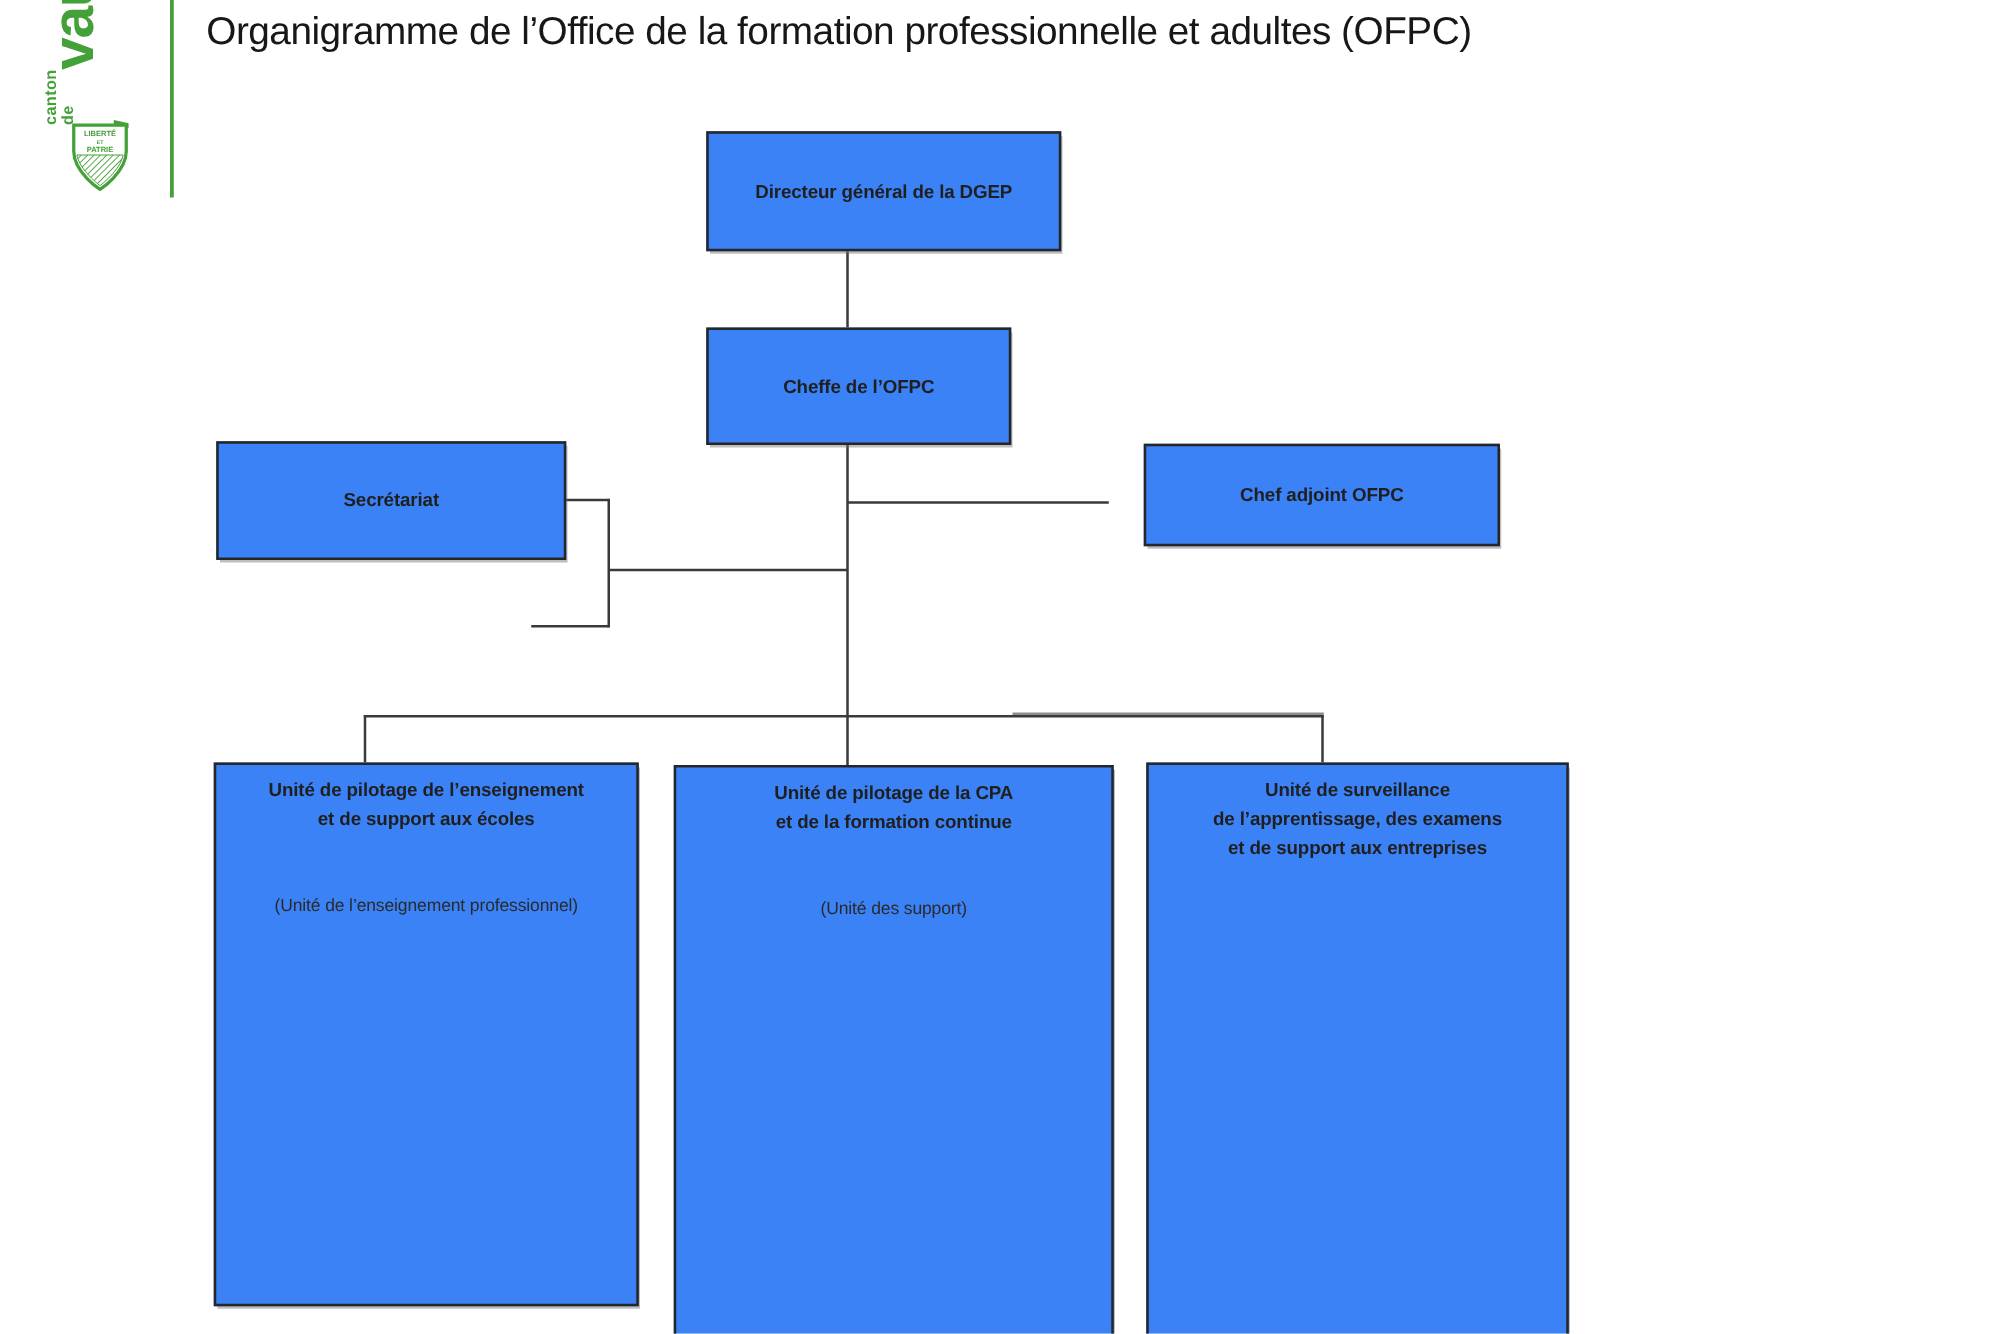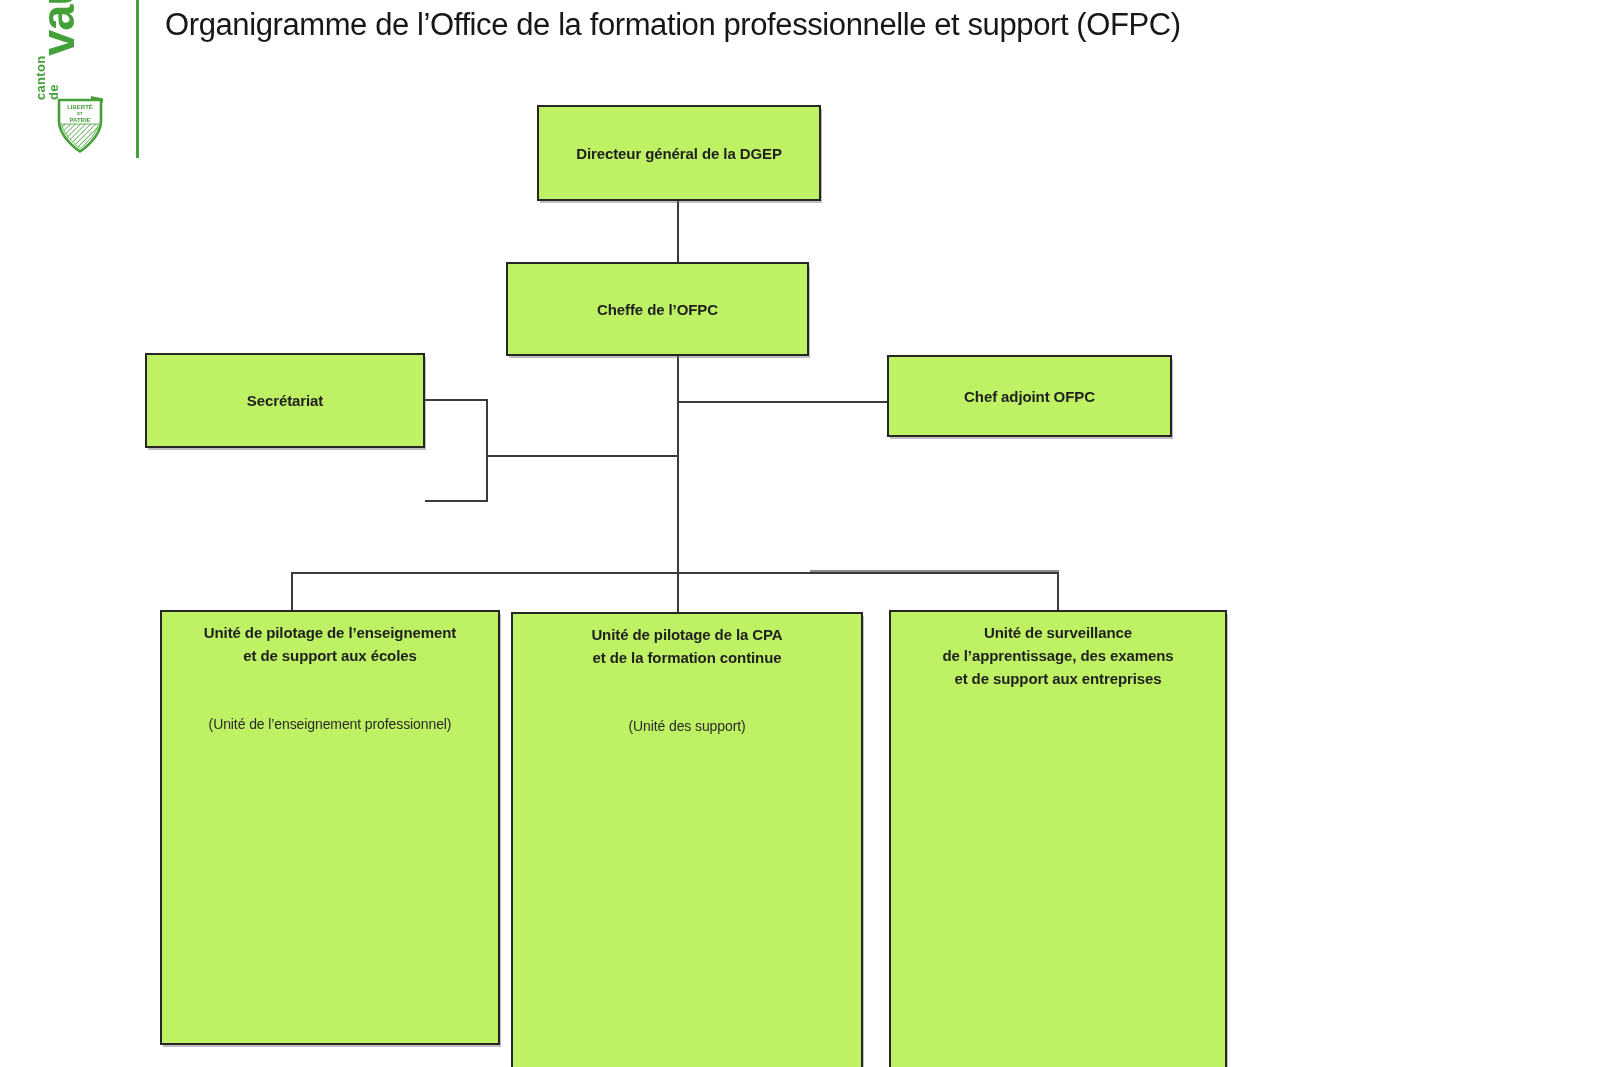--- a/index.html
+++ b/index.html
@@ -16,41 +16,42 @@
   .logo-rot{
     position:absolute;left:34px;top:-20px;height:120px;
     writing-mode:vertical-rl;transform:rotate(180deg);
     display:flex;color:#44a038;line-height:1;
   }
   .logo-canton{font-size:13px;font-weight:700;letter-spacing:0.3px;padding-left:2px;}
   .logo-vaud{font-size:47px;font-weight:700;letter-spacing:-1px;}
   .shield{position:absolute;left:57px;top:96px;width:46px;height:58px;}
   
   .node{
-    position:absolute;background:#bef264;border:2px solid #262626;
+    position:absolute;background:#3b82f6;border:2px solid #262626;
     box-sizing:border-box;display:flex;flex-direction:column;align-items:center;
     justify-content:center;text-align:center;
     box-shadow:2px 3px 0 -1px rgba(110,110,110,0.45);
+    margin-left:28px;
   }
   .node-label{
     font-weight:700;font-size:15px;line-height:23px;color:#1f1f1f;
     white-space:pre-line;letter-spacing:-0.1px;
   }
   .node.tall{justify-content:flex-start;}
   .node.tall .node-label{margin-top:9px;}
   .node-sub{
     position:absolute;left:4px;right:4px;top:102px;
     font-size:14px;line-height:20px;color:#2a2a2a;white-space:pre-line;letter-spacing:-0.1px;
   }
   #node-dgep        {left:537px;top:105px;width:284px;height:96px;}
-  #node-cheffe      {left:506px;top:262px;width:303px;height:94px;}
+  #node-cheffe      {left:537px;top:262px;width:244px;height:94px;}
   #node-secretariat {left:145px;top:353px;width:280px;height:95px;text-align:right;}
   #node-equipe      {left:145px;top:456px;width:280px;height:92px;}
   #node-adjoint     {left:887px;top:355px;width:285px;height:82px;}
-  #node-u1          {left:160px;top:610px;width:340px;height:435px;}
+  #node-u1          {left:143px;top:610px;width:340px;height:435px;}
   #node-u2          {left:511px;top:612px;width:352px;height:557px;}
   #node-u3          {left:889px;top:610px;width:338px;height:497px;}
   
   .line{position:absolute;background:#3a3a3a;}
   .line.h{height:2px;}
   .line.v{width:2px;}
   .line.gray{background:#8d8d8d;}
 </style>
 </head>
 <body>
@@ -72,21 +73,21 @@
     <path d="M34,0 L46,2.5 L46,6.5 L34,4 Z" fill="#44a038"></path>
     <path d="M2,4 H44 V25 C44,42 23,55.5 23,55.5 C23,55.5 2,42 2,25 Z" fill="#ffffff" stroke="#44a038" stroke-width="2.6"></path>
     <path d="M4.5,28 C6.5,40 23,52.5 23,52.5 C23,52.5 39.5,40 41.5,28 Z" fill="url(#hatch)" stroke="#44a038" stroke-width="0.8"></path>
     <text x="23" y="13" text-anchor="middle" font-size="6" fill="#44a038" font-weight="bold">LIBERTÉ</text>
     <text x="23" y="19" text-anchor="middle" font-size="4.2" fill="#44a038" font-weight="bold">ET</text>
     <text x="23" y="25.5" text-anchor="middle" font-size="6" fill="#44a038" font-weight="bold">PATRIE</text>
   </svg>
 
   <div class="green-rule"></div>
 
-  <h1 class="page-title">Organigramme de l’Office de la formation professionnelle et support (OFPC)</h1>
+  <h1 class="page-title">Organigramme de l’Office de la formation professionnelle et adultes (OFPC)</h1>
 
   <div class="line v" style="left:677px;top:201px;height:61px;"></div>
   <div class="line v" style="left:677px;top:356px;height:256px;"></div>
   <div class="line h" style="left:678px;top:401px;width:209px;"></div>
   <div class="line h" style="left:425px;top:399px;width:62px;"></div>
   <div class="line h" style="left:425px;top:500px;width:62px;"></div>
   <div class="line v" style="left:486px;top:399px;height:103px;"></div>
   <div class="line h" style="left:487px;top:455px;width:191px;"></div>
   <div class="line h gray" style="left:810px;top:570px;width:249px;"></div>
   <div class="line h" style="left:291px;top:572px;width:768px;"></div>

